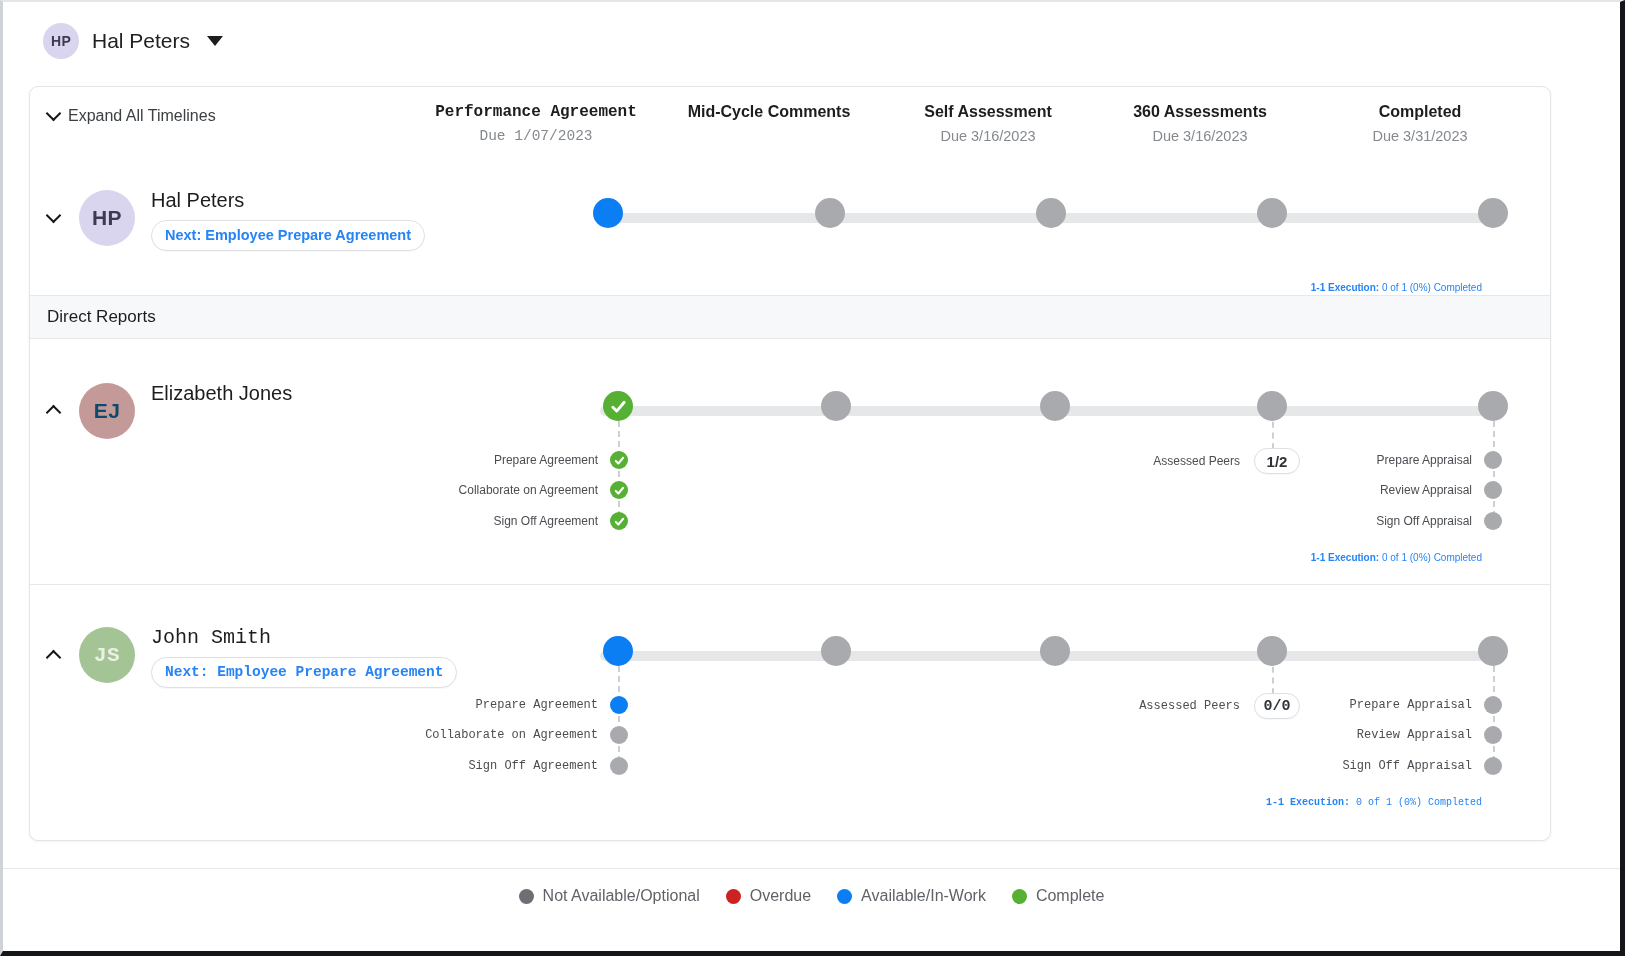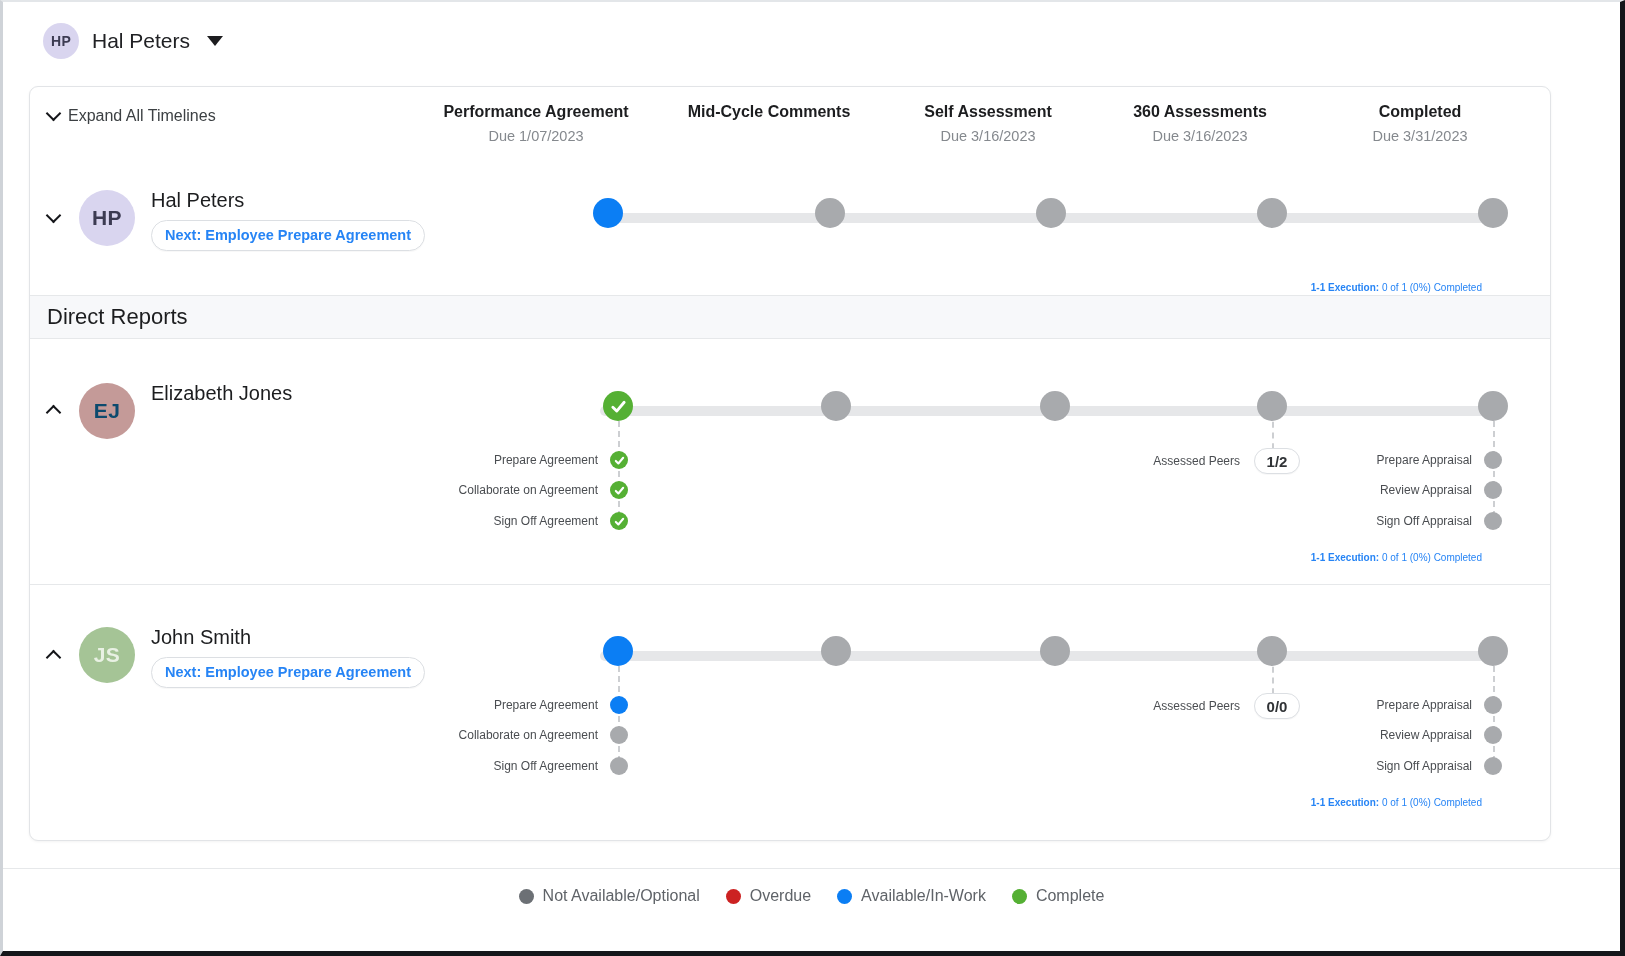--- a/index.html
+++ b/index.html
@@ -85,31 +85,31 @@
     position: absolute; top: 16px;
     text-align: center;
   }
   .col-name { font-size: 16px; font-weight: bold; color: #1c1d1f; white-space: nowrap; }
   .col-due { font-size: 14.5px; color: #85898e; margin-top: 7px; white-space: nowrap; }
 
   
   .person-row { position: relative; }
   .row-hal { height: 138px; }
   .row-ej  { height: 245px; }
-  .row-js  { height: 245px; }
+  .row-js  { height: 245px; font-family: Liberation Mono, monospace; }
   .divider { height: 1px; background: #e6e8ea; }
 
   .section-band {
     height: 44px;
     background: #f7f8fa;
     border-top: 1px solid #e6e8ea;
     border-bottom: 1px solid #e6e8ea;
     display: flex; align-items: center;
     padding-left: 17px;
-    font-size: 22px; color: #1c1d1f;
+    font-size: 17px; color: #1c1d1f;
   }
 
   .collapse-toggle {
     position: absolute; left: 18px;
     width: 20px; height: 20px; cursor: pointer;
   }
   .collapse-toggle i {
     display: block; width: 11px; height: 11px;
     border-right: 2.4px solid #15161a;
     border-bottom: 2.4px solid #15161a;
@@ -215,21 +215,21 @@
   </div>
 
   <div class="card">
 
     <div class="colhead-row">
       <div class="expand-all">
         <span class="chev-down"></span>
         <span>Expand All Timelines</span>
       </div>
 
-      <div class="col" style="left:392px; width:228px;">
+      <div class="col" style="left:392px; width:228px;font-family:Liberation Mono, monospace;">
         <div class="col-name">Performance Agreement</div>
         <div class="col-due">Due 1/07/2023</div>
       </div>
       <div class="col" style="left:625px; width:228px;">
         <div class="col-name">Mid-Cycle Comments</div>
         <div class="col-due"></div>
       </div>
       <div class="col" style="left:868px; width:180px;">
         <div class="col-name">Self Assessment</div>
         <div class="col-due">Due 3/16/2023</div>

